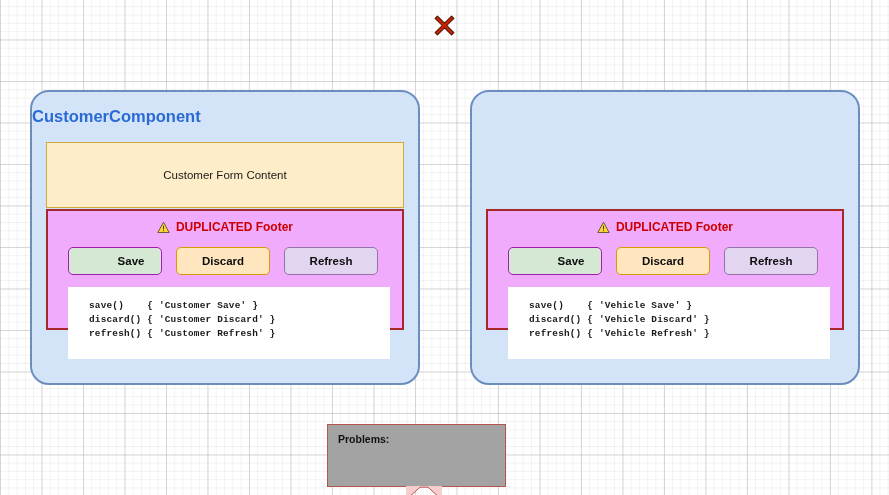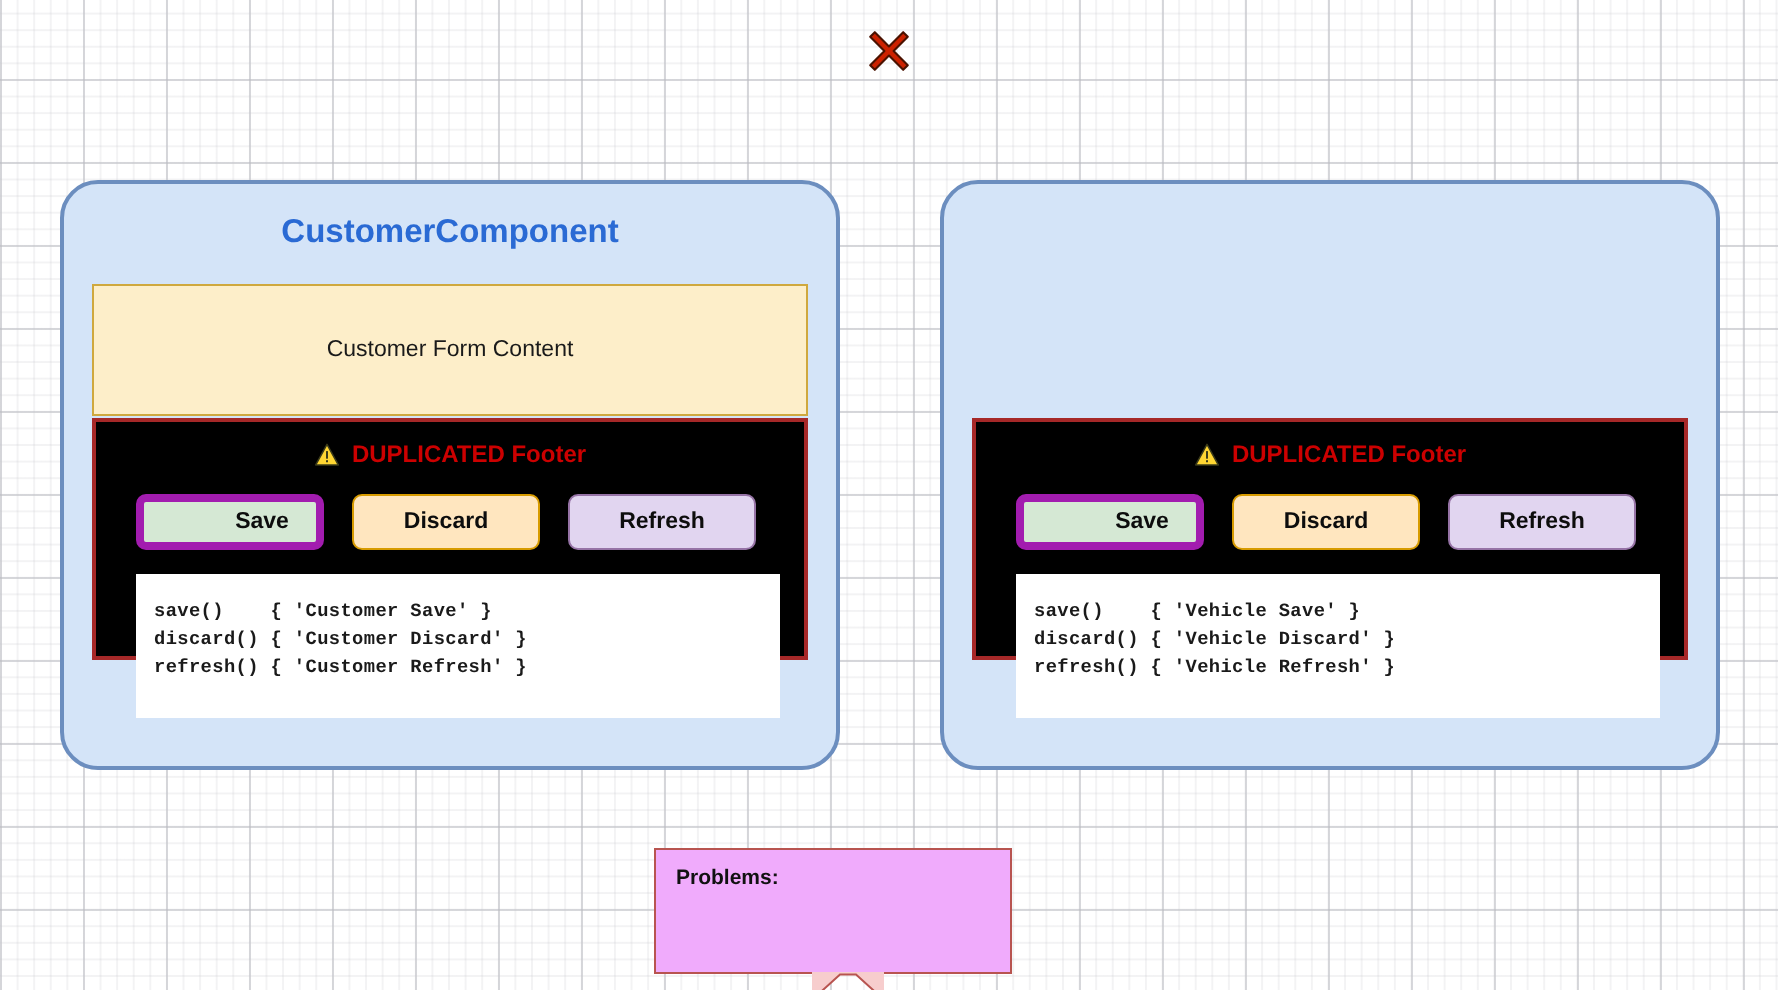--- a/index.html
+++ b/index.html
@@ -70,21 +70,21 @@
     box-sizing: border-box;
   }
   #panel-customer { left: 30px; }
   #panel-vehicle  { left: 470px; }
 
   .panel-title {
     position: absolute;
     left: 0;
     top: 15px;
     width: 100%;
-    text-align: center;
+    text-align: left;
     font-size: 16.5px;
     font-weight: bold;
     color: #2a6ad4;
   }
 
   .form-box {
     position: absolute;
     left: 14px;
     top: 50px;
     width: 358px;
@@ -98,21 +98,21 @@
     font-size: 11.5px;
     color: #1a1a1a;
   }
 
   .footer-box {
     position: absolute;
     left: 14px;
     top: 117px;
     width: 358px;
     height: 121px;
-    background: #000000;
+    background: #f0abfc;
     border: 2px solid #a62828;
     box-sizing: border-box;
   }
 
   .dup-label {
     position: absolute;
     left: 0;
     top: 9px;
     width: 100%;
     display: flex;
@@ -144,21 +144,21 @@
     height: 28px;
     border-radius: 5px;
     box-sizing: border-box;
     display: flex;
     align-items: center;
     justify-content: center;
     font-size: 11.5px;
     font-weight: bold;
     color: #0d0d0d;
   }
-  .btn-save    { background: #d5e8d4; border: 4px solid #a21caf; padding-left: 32px; }
+  .btn-save    { background: #d5e8d4; border: 1px solid #a21caf; padding-left: 32px; }
   .btn-discard { background: #ffe6bf; border: 1px solid #d79b00; }
   .btn-refresh { background: #e1d5f0; border: 1px solid #9673a6; }
 
   .code-box {
     position: absolute;
     left: 20px;
     top: 76px;
     width: 322px;
     height: 72px;
     background: #ffffff;
@@ -166,30 +166,31 @@
     padding: 12px 9px 0 9px;
   }
   .code-line {
     font-family: "Liberation Mono", "DejaVu Sans Mono", monospace;
     font-size: 9.4px;
     font-weight: bold;
     color: #1a1a1a;
     line-height: 14px;
     white-space: pre;
     letter-spacing: 0.2px;
+    margin-left: 12px;
   }
 
   
   #problems-box {
     position: absolute;
     left: 327px;
     top: 424px;
     width: 179px;
     height: 63px;
-    background: #f0abfc;
+    background: #a3a3a3;
     border: 1px solid #b85450;
     box-sizing: border-box;
     padding: 7px 0 0 10px;
   }
   .prob-line {
     font-size: 10.5px;
     font-weight: bold;
     color: #111111;
     line-height: 14.4px;
     white-space: nowrap;

